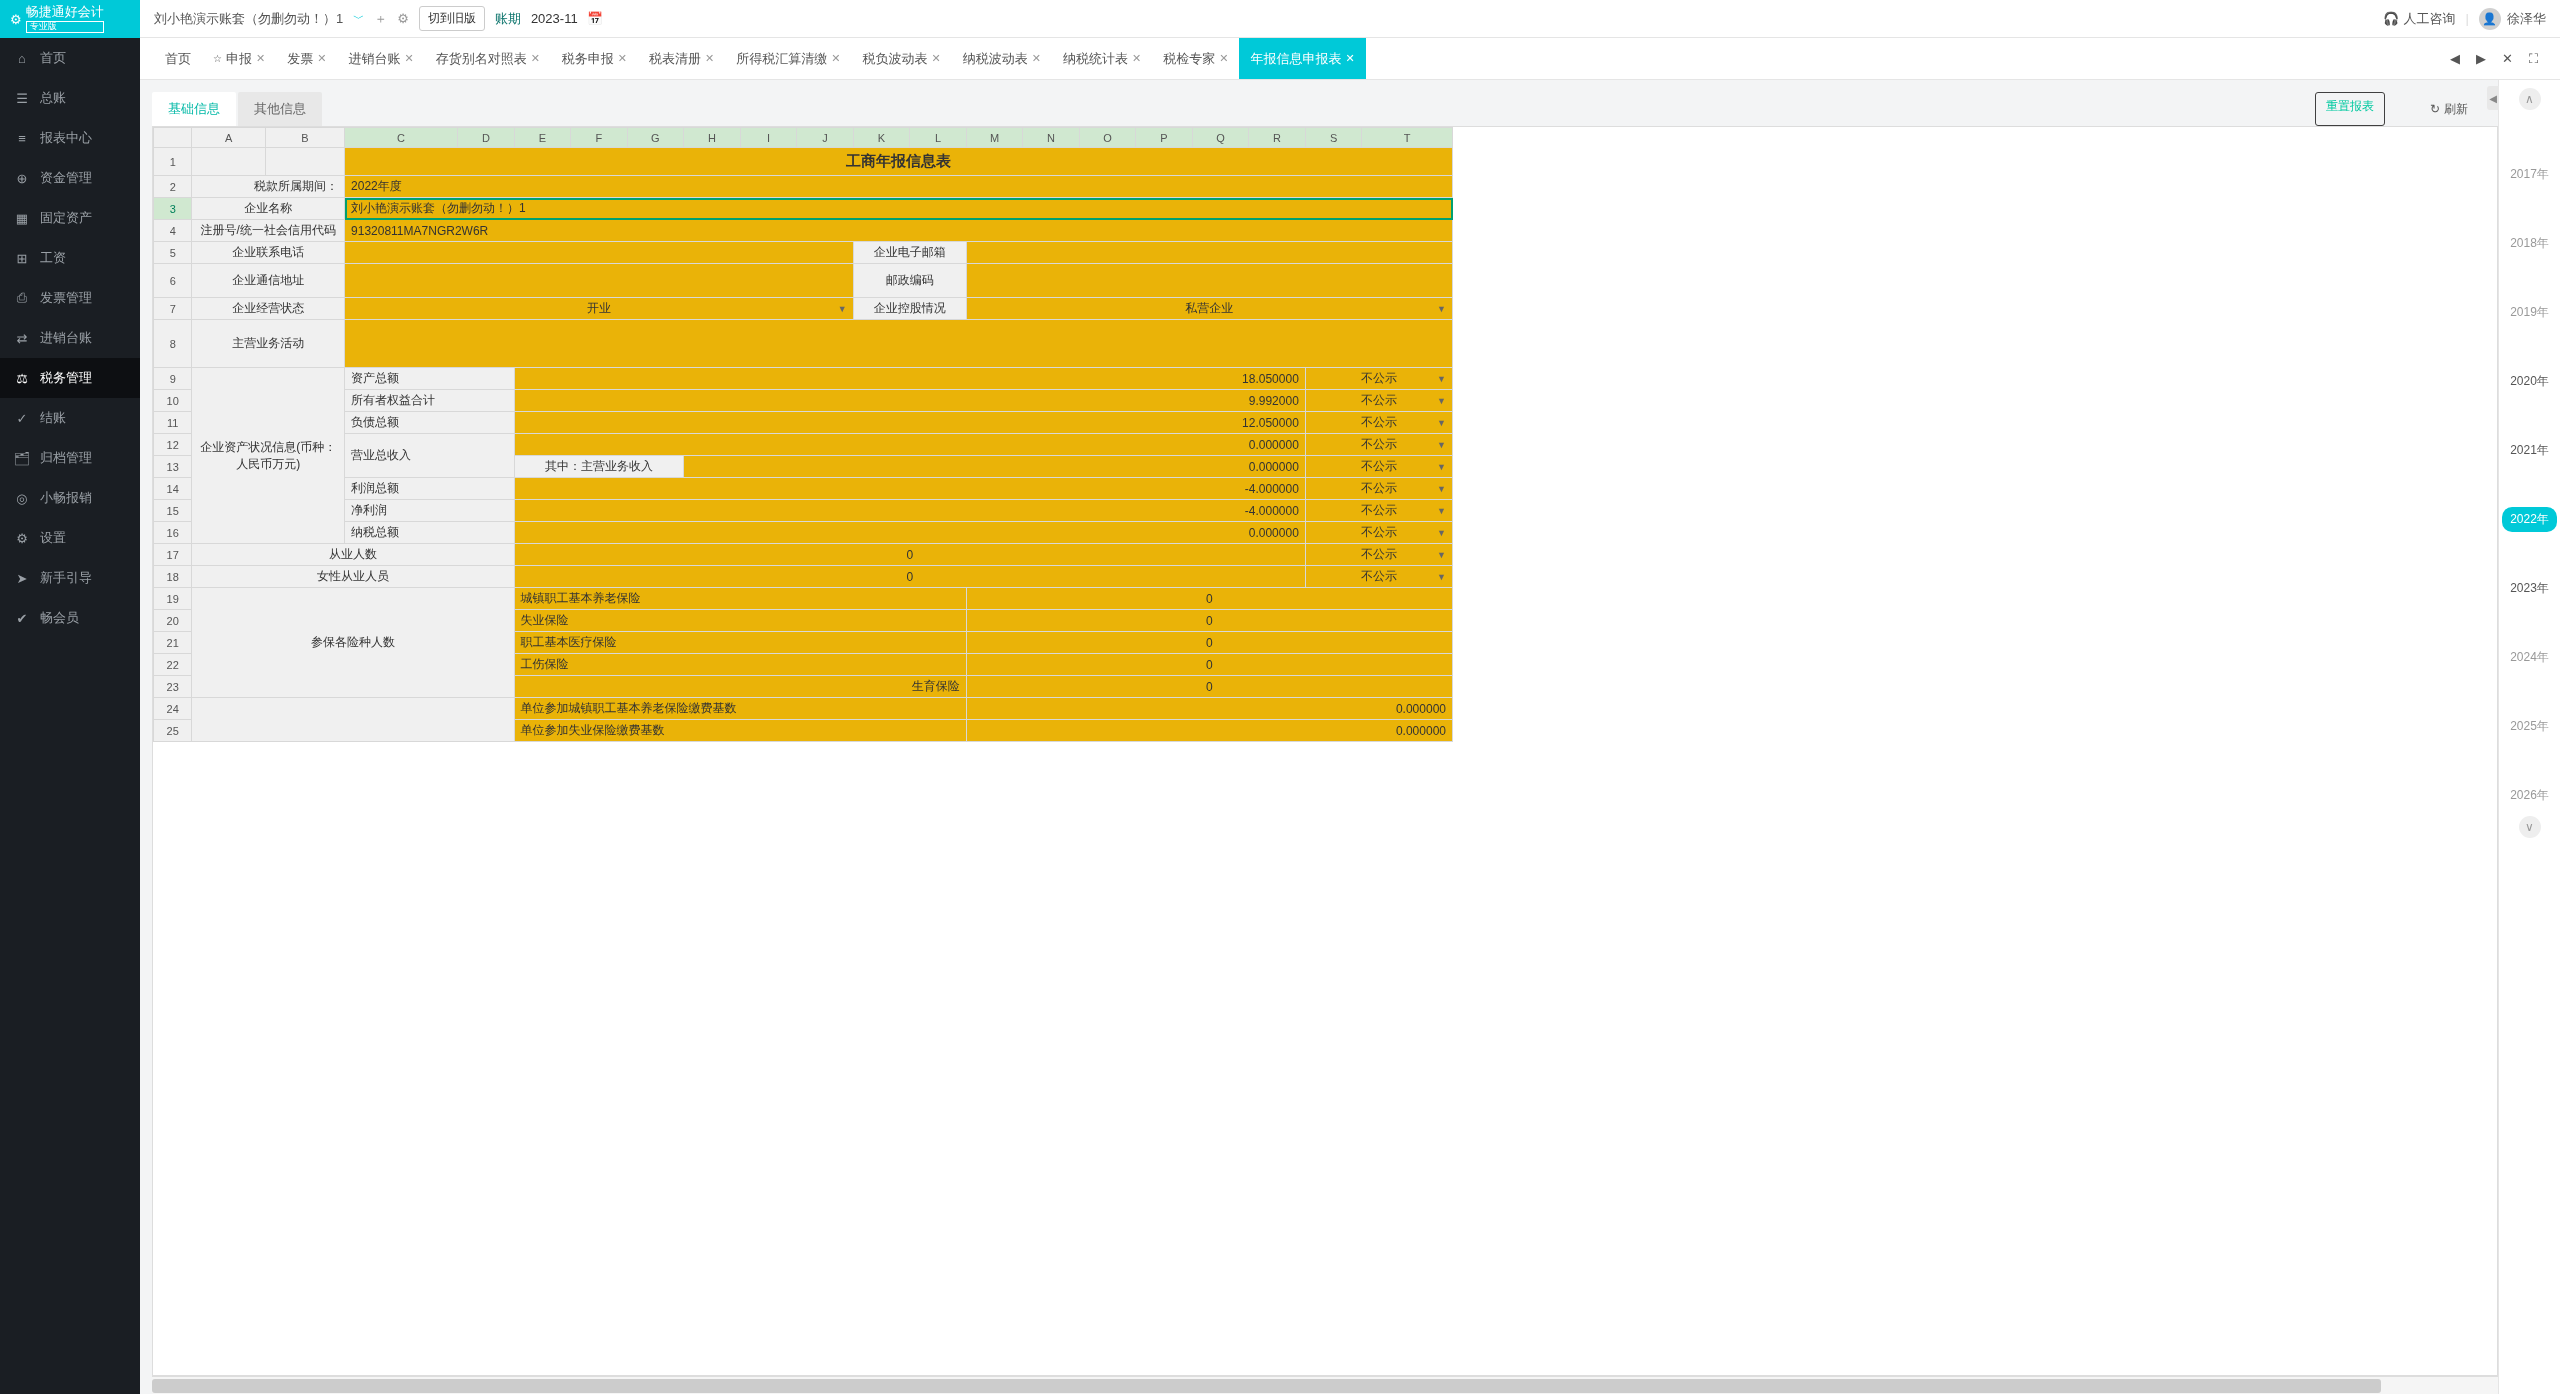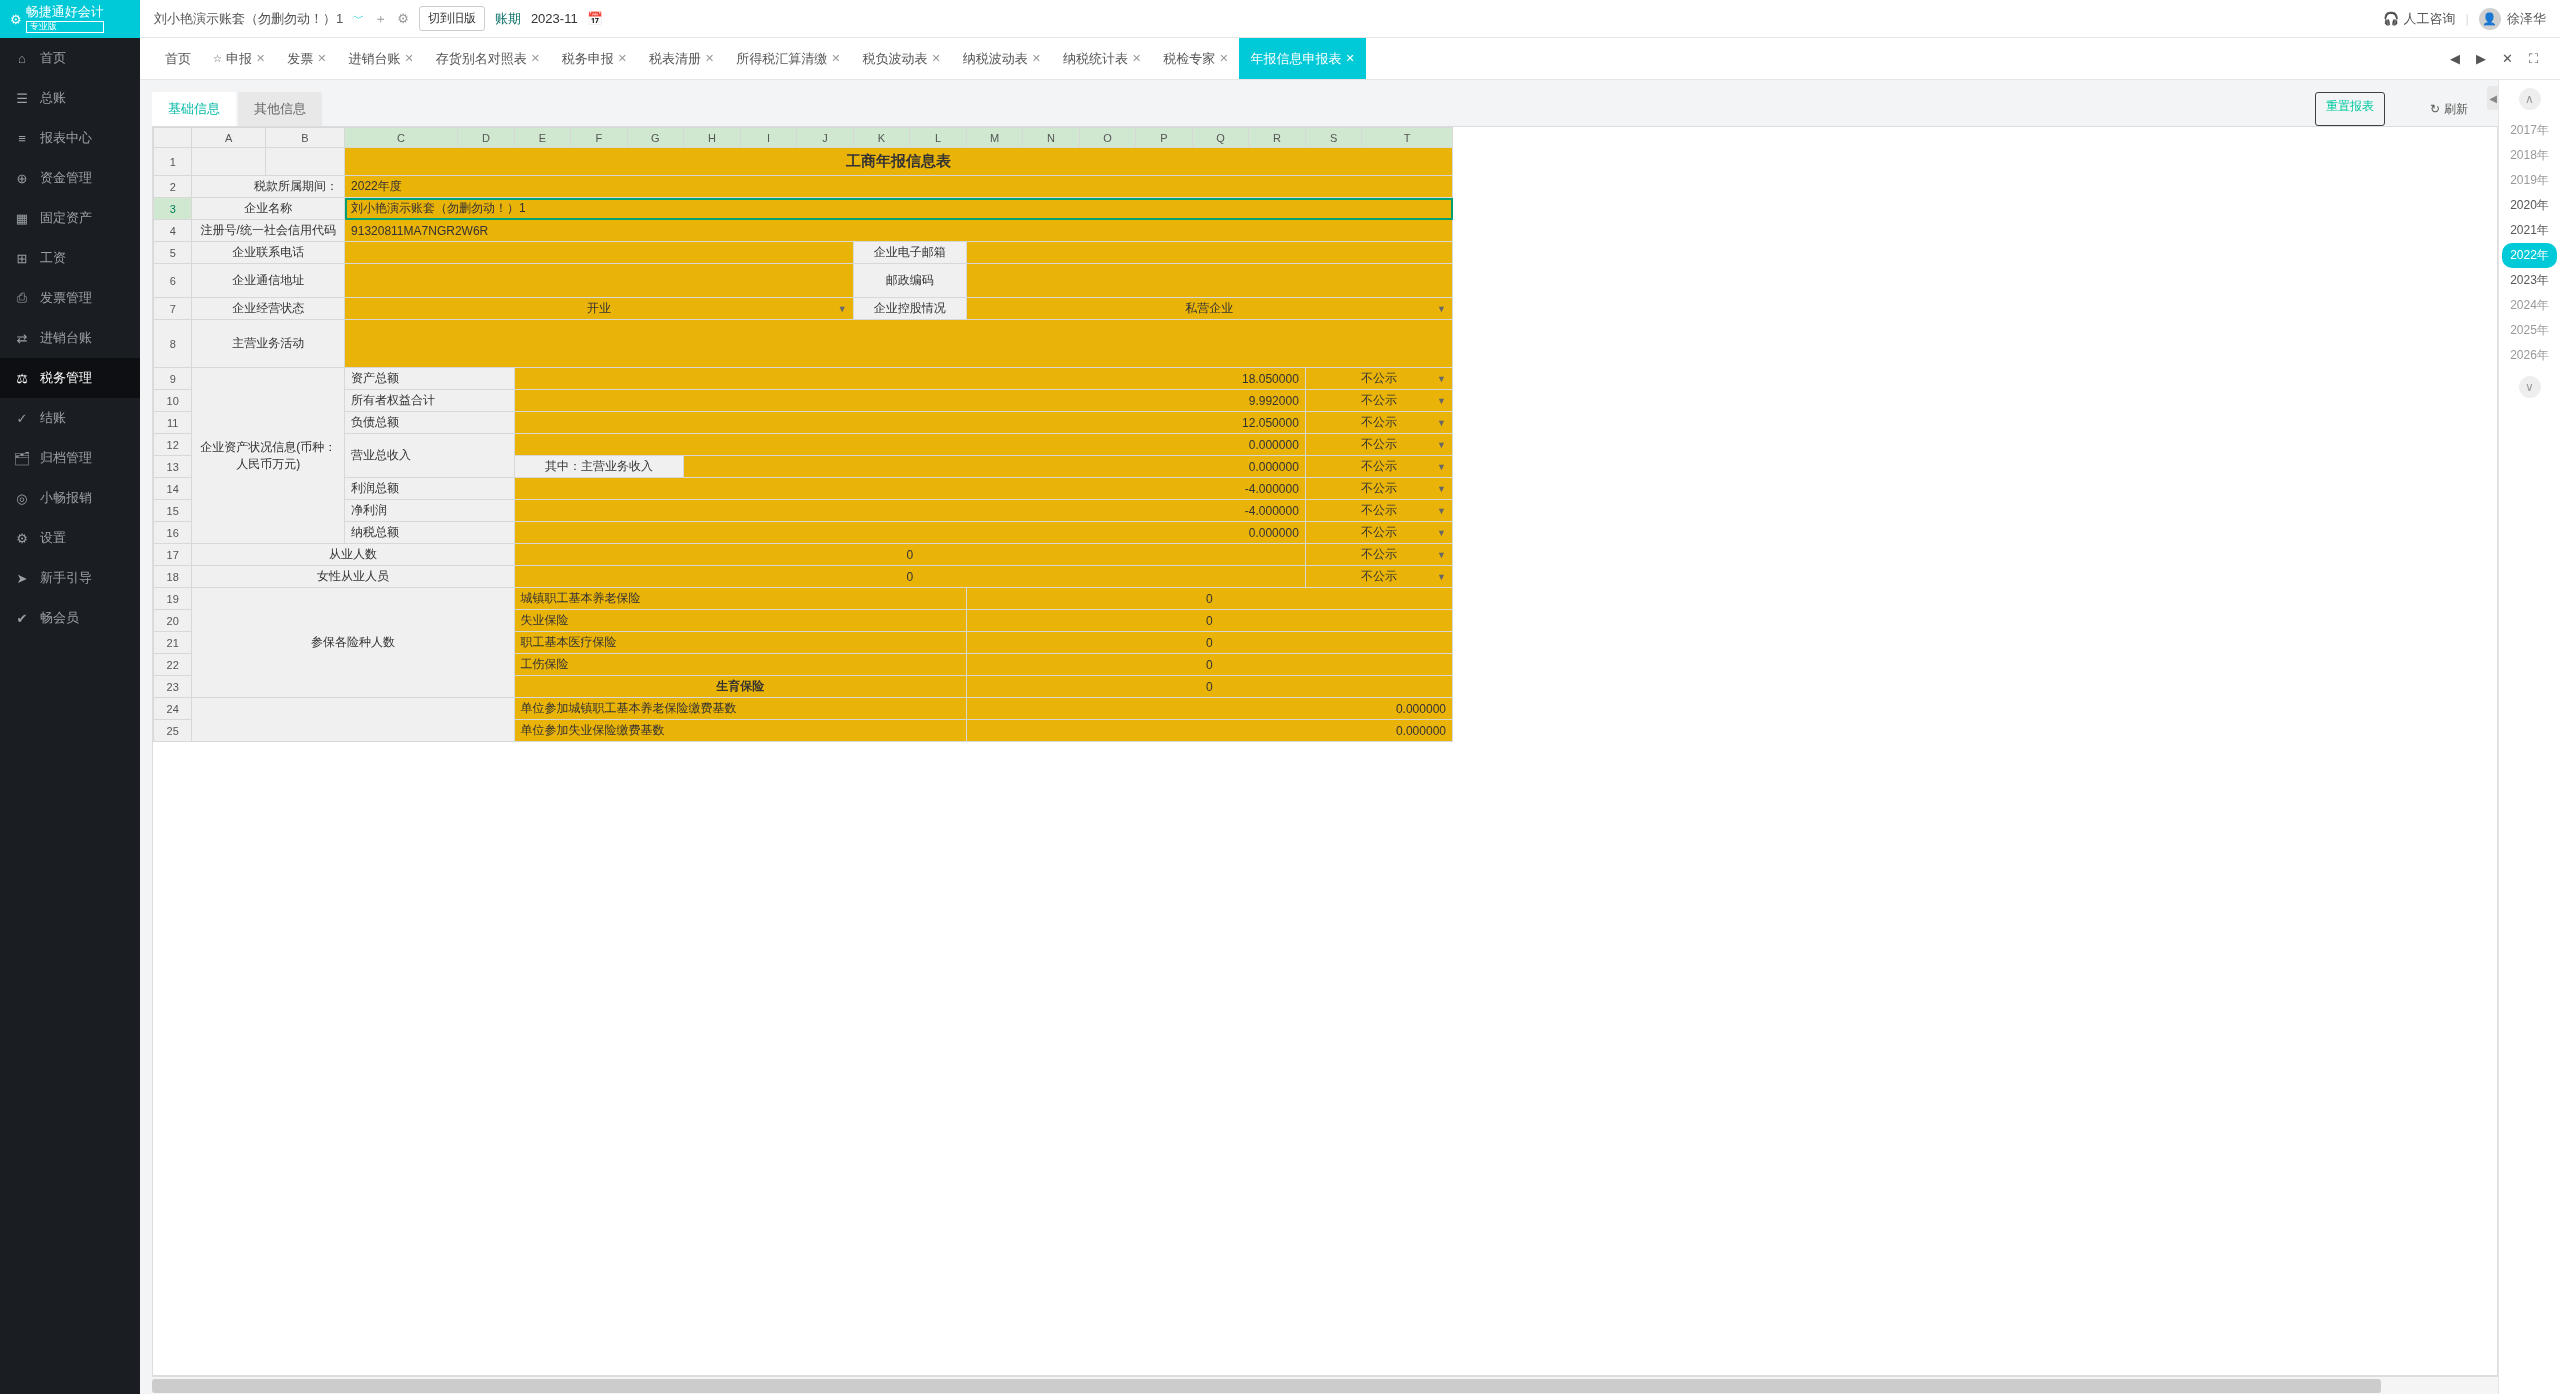--- a/index.html
+++ b/index.html
@@ -66,21 +66,21 @@
 .center { text-align: center; }
 .drop { position: relative; }
 .drop::after { content: "▼"; position: absolute; right: 6px; top: 50%; transform: translateY(-50%); font-size: 9px; color: #666; }
 
 .hscroll { height: 18px; border-top: 1px solid #ddd; background: #f5f5f5; position: relative; }
 .hscroll .thumb { position: absolute; left: 0; top: 2px; height: 14px; width: 95%; background: #ccc; border-radius: 3px; }
 
 .year-panel { width: 62px; background: #fff; border-left: 1px solid #e5e5e5; padding: 8px 0; display: flex; flex-direction: column; align-items: center; gap: 8px; font-size: 12px; position: relative; }
 .yp-collapse { position: absolute; left: -12px; top: 6px; width: 12px; height: 24px; background: #e8e8e8; display: flex; align-items: center; justify-content: center; font-size: 10px; color: #888; border-radius: 3px 0 0 3px; cursor: pointer; }
 .yp-arrow { width: 22px; height: 22px; background: #eee; border-radius: 50%; display: flex; align-items: center; justify-content: center; color: #999; cursor: pointer; }
-.year-item { padding: 4px 8px; color: #999; cursor: pointer; border-radius: 10px; }
+.year-item { padding: 4px 8px; color: #999; cursor: pointer; border-radius: 10px; margin-top: 44px; }
 .year-item.near { color: #555; }
 .year-item.active { background: #00c9d8; color: #fff; }
 </style>
 </head>
 <body>
 
 <div class="app">
   <div class="sidebar">
     <div class="logo-area">
       <span style="margin-right:4px;">⚙</span>
@@ -399,21 +399,21 @@
                   <td colspan="8" class="val-cell" style="text-align:left;">职工基本医疗保险</td>
                   <td colspan="8" class="val-cell center">0</td>
                 </tr>
             <tr>
                   <td class="rowhdr">22</td>
                   <td colspan="8" class="val-cell" style="text-align:left;">工伤保险</td>
                   <td colspan="8" class="val-cell center">0</td>
                 </tr>
             <tr>
                   <td class="rowhdr">23</td>
-                  <td colspan="8" class="val-cell" style="text-align:center;font-weight:bold;">生育保险</td>
+                  <td colspan="8" class="val-cell" style="text-align:right;">生育保险</td>
                   <td colspan="8" class="val-cell center">0</td>
                 </tr>
 
             <tr>
                   <td class="rowhdr">24</td>
                   <td colspan="4" rowspan="2" class="lbl-cell"></td>
                   <td colspan="8" class="val-cell" style="text-align:left;">单位参加城镇职工基本养老保险缴费基数</td>
                   <td colspan="8" class="val-cell num">0.000000</td>
                 </tr>
             <tr>

